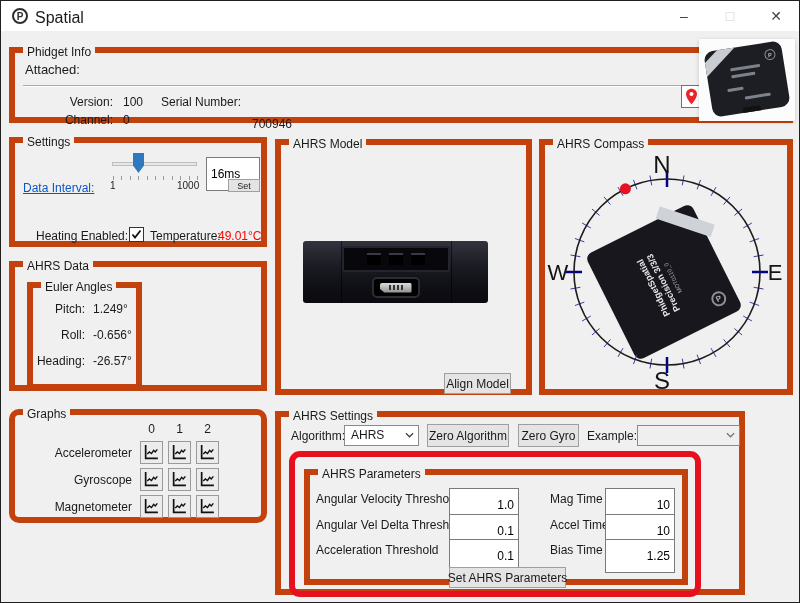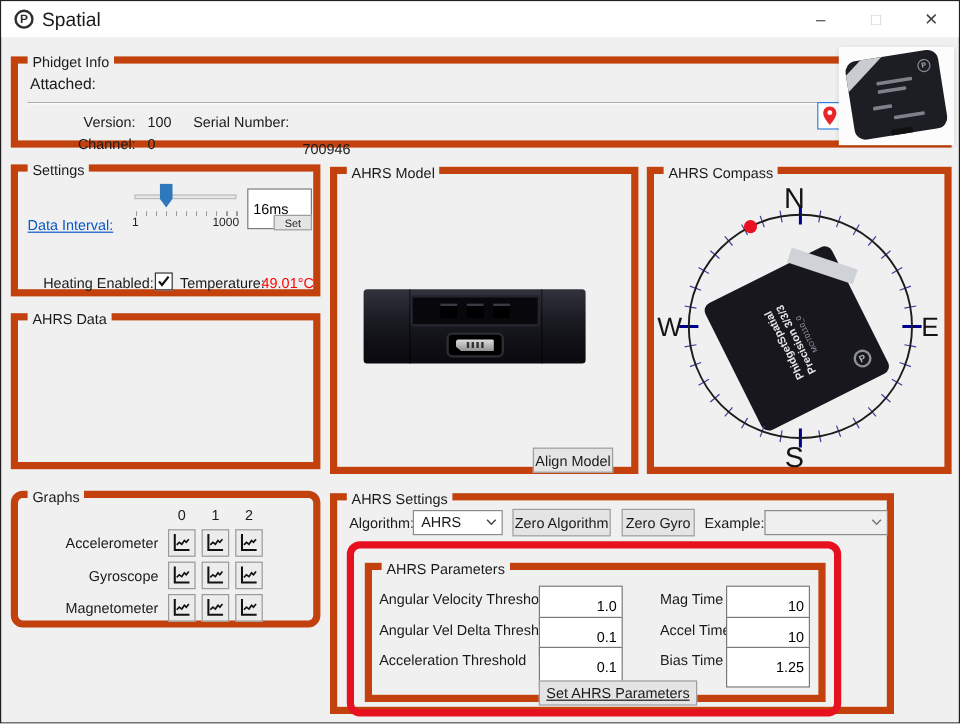--- a/index.html
+++ b/index.html
@@ -153,20 +153,29 @@
         <polyline points="1.5,5.5 4,8.5 9.5,1.5" fill="none" stroke="#111" stroke-width="1.8"></polyline>
       </svg>
     </div>
     <span class="lbl" style="left:135px;top:86px;">Temperature:</span>
     <span class="val temp-red" style="left:203px;top:86px;">49.01°C</span>
   </div>
 
   <div class="group" style="left:8px;top:260px;width:258px;height:130px;">
     <span class="group-label">AHRS Data</span>
 
+    <div class="group" style="left:12px;top:15px;width:115px;height:108px;">
+      <span class="group-label">Euler Angles</span>
+      <span class="lbl rt" style="left:4px;top:14px;width:48px;">Pitch:</span>
+      <span class="val" style="left:60px;top:14px;">1.249°</span>
+      <span class="lbl rt" style="left:4px;top:40px;width:48px;">Roll:</span>
+      <span class="val" style="left:60px;top:40px;">-0.656°</span>
+      <span class="lbl rt" style="left:-2px;top:66px;width:54px;">Heading:</span>
+      <span class="val" style="left:60px;top:66px;">-26.57°</span>
+    </div>
 
   </div>
 
   <div class="group" style="left:8px;top:408px;width:258px;height:114px;border-radius:10px;">
     <span class="group-label">Graphs</span>
     <span class="ghead" style="left:125px;top:7px;">0</span>
     <span class="ghead" style="left:153px;top:7px;">1</span>
     <span class="ghead" style="left:181px;top:7px;">2</span>
     <span class="lbl rt" style="left:10px;top:31px;width:107px;">Accelerometer</span>
     <span class="lbl rt" style="left:10px;top:58px;width:107px;">Gyroscope</span>
@@ -346,17 +355,17 @@
       <span class="lbl" style="left:6px;top:43px;">Angular Vel Delta Threshold</span>
       <input class="tb num" style="left: 139px; top: 39px; width: 70px; height: 20px;" value="0.1">
       <span class="lbl" style="left:240px;top:43px;">Accel Time</span>
       <input class="tb num" style="left: 295px; top: 39px; width: 70px; height: 20px;" value="10">
 
       <span class="lbl" style="left:6px;top:68px;">Acceleration Threshold</span>
       <input class="tb num" style="left: 139px; top: 64px; width: 70px; height: 20px;" value="0.1">
       <span class="lbl" style="left:240px;top:68px;">Bias Time</span>
       <input class="tb num" style="left: 295px; top: 64px; width: 70px; height: 20px;" value="1.25">
 
-      <div class="btn" style="left:139px;top:92px;width:132px;height:21px;text-decoration:underline;">Set AHRS Parameters</div>
+      <div class="btn" style="left:139px;top:92px;width:117px;height:21px;">Set AHRS Parameters</div>
     </div>
   </div>
 
 </div>
 
 </body></html>

